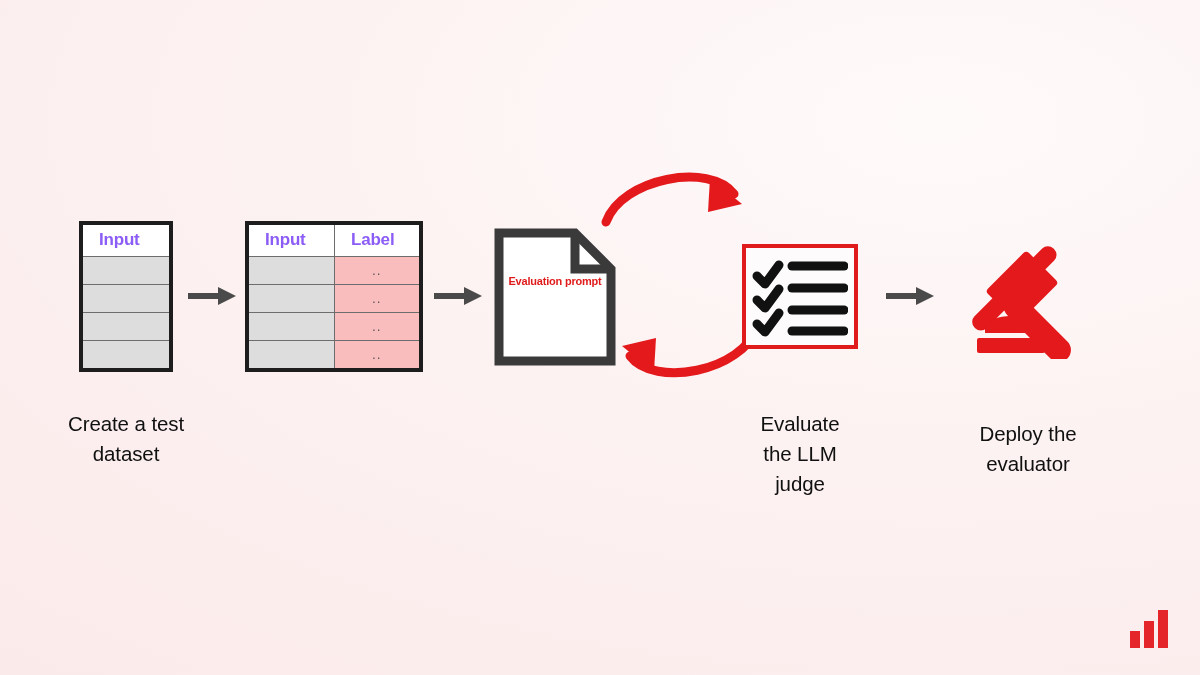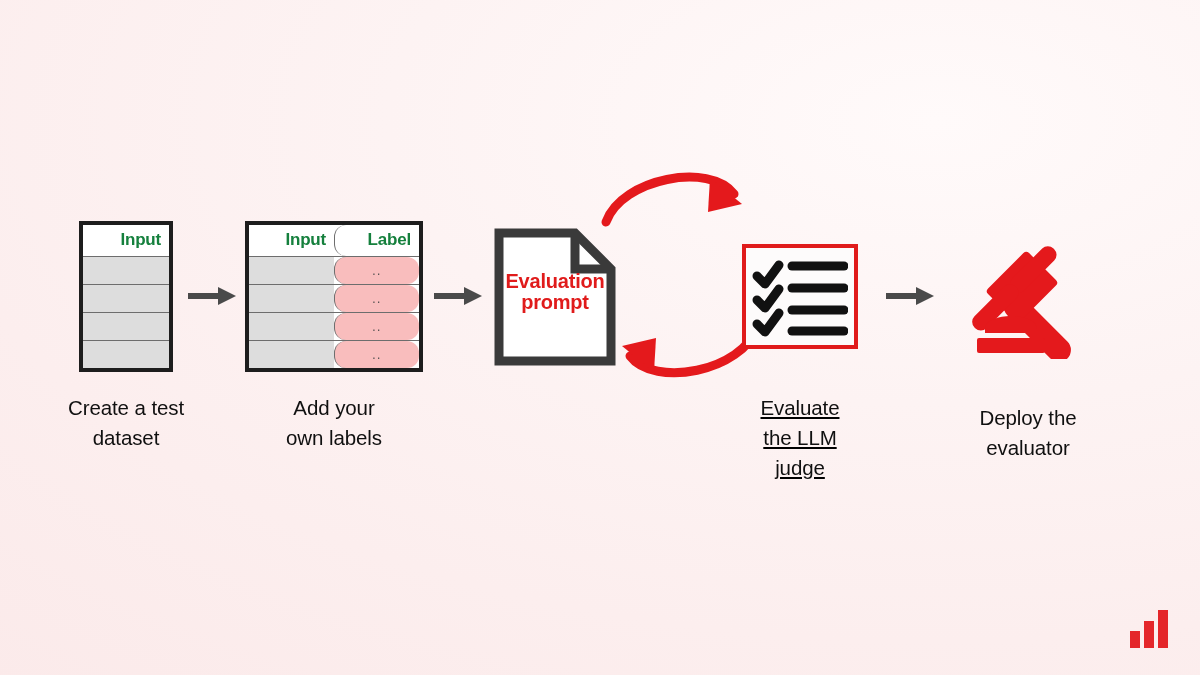--- a/index.html
+++ b/index.html
@@ -33,21 +33,21 @@
 
   .art {
     height: 165px;
     display: flex;
     align-items: center;
     justify-content: center;
     position: relative;
   }
 
   .caption {
-    margin-top: 14px;
+    margin-top: 30px;
     font-size: 20.5px;
     line-height: 30px;
     color: #101010;
     text-align: center;
     letter-spacing: -0.1px;
     white-space: pre-line;
     font-family: "Liberation Sans", sans-serif;
   }
 
   
@@ -57,23 +57,23 @@
     display: flex;
     flex-direction: column;
   }
   .tbl .hdr {
     display: flex;
     background: #ffffff;
   }
   .tbl .hdr .cell {
     font-size: 17px;
     font-weight: bold;
-    color: #15803d;
-    text-align: right;
-    padding: 5px 8px 6px;
+    color: #8b5cf6;
+    text-align: left;
+    padding: 5px 16px 6px;
     letter-spacing: -0.2px;
   }
   .tbl .row {
     display: flex;
     border-top: 1.5px solid #6d6d6d;
   }
   .tbl .row .cell {
     height: 27px;
     display: flex;
     align-items: center;
@@ -83,35 +83,35 @@
     color: #4a4a4a;
   }
   .c-input  { background: #dddddd; }
   .c-label  { background: #f9bdbd; }
 
   .t1 { width: 94px; }
   .t1 .cell { width: 100%; }
 
   .t2 { width: 178px; }
   .t2 .cell { width: 50%; }
-  .t2 .sep { border-left: 1.5px solid #6d6d6d; border-radius: 12px; }
+  .t2 .sep { border-left: 1.5px solid #6d6d6d; }
 
   
   .connector { position: absolute; }
 
   
   .doc-wrap { position: relative; width: 124px; height: 140px; }
   .doc-text {
     position: absolute;
     left: 0; right: 0;
     top: 44px;
     text-align: center;
     color: #e01b1b;
     font-weight: bold;
-    font-size: 20px;
+    font-size: 11px;
     line-height: 21px;
     letter-spacing: -0.2px;
   }
 
   
   .check-box {
     width: 116px; height: 105px;
     border: 4px solid #e01b1b;
     background: #fdfbfb;
     display: flex;
@@ -183,22 +183,20 @@
         <div class="row">
           <div class="cell c-input"></div>
           <div class="cell c-label sep">..</div>
         </div>
         <div class="row">
           <div class="cell c-input"></div>
           <div class="cell c-label sep">..</div>
         </div>
       </div>
     </div>
-    <div class="caption">Add your
-own labels</div>
   </div>
 
   <div class="connector" style="left:432px; top:282px;">
     <svg width="52" height="28" viewBox="0 0 52 28">
       <path d="M2,14 L34,14" stroke="#4a4a4a" stroke-width="6" fill="none"></path>
       <path d="M32,5 L50,14 L32,23 Z" fill="#4a4a4a"></path>
     </svg>
   </div>
 
   <div class="stage" style="left:480px; top:214px; width:150px;">
@@ -222,21 +220,21 @@
         <path d="M118,18 L150,44 L116,52 Z" fill="#e4191c"></path>
       </g>
 
       <g>
         <path d="M166,166 C150,212 62,228 38,196" fill="none" stroke="#e4191c" stroke-width="9" stroke-linecap="round"></path>
         <path d="M62,212 L30,186 L64,178 Z" fill="#e4191c"></path>
       </g>
     </svg>
   </div>
 
-  <div class="stage" style="left:730px; top:214px; width:140px;text-decoration:underline;">
+  <div class="stage" style="left:730px; top:214px; width:140px;">
     <div class="art">
       <div class="check-box">
         <svg width="96" height="80" viewBox="0 0 96 80">
 
           <path d="M5,19 L13,27 L27,8" fill="none" stroke="#111111" stroke-width="9" stroke-linecap="round" stroke-linejoin="round"></path>
           <path d="M5,43 L13,51 L27,32" fill="none" stroke="#111111" stroke-width="9" stroke-linecap="round" stroke-linejoin="round"></path>
           <path d="M5,67 L13,75 L27,56" fill="none" stroke="#111111" stroke-width="9" stroke-linecap="round" stroke-linejoin="round"></path>
 
           <path d="M40,9  L92,9" stroke="#111111" stroke-width="9" stroke-linecap="round"></path>
           <path d="M40,31 L92,31" stroke="#111111" stroke-width="9" stroke-linecap="round"></path>

